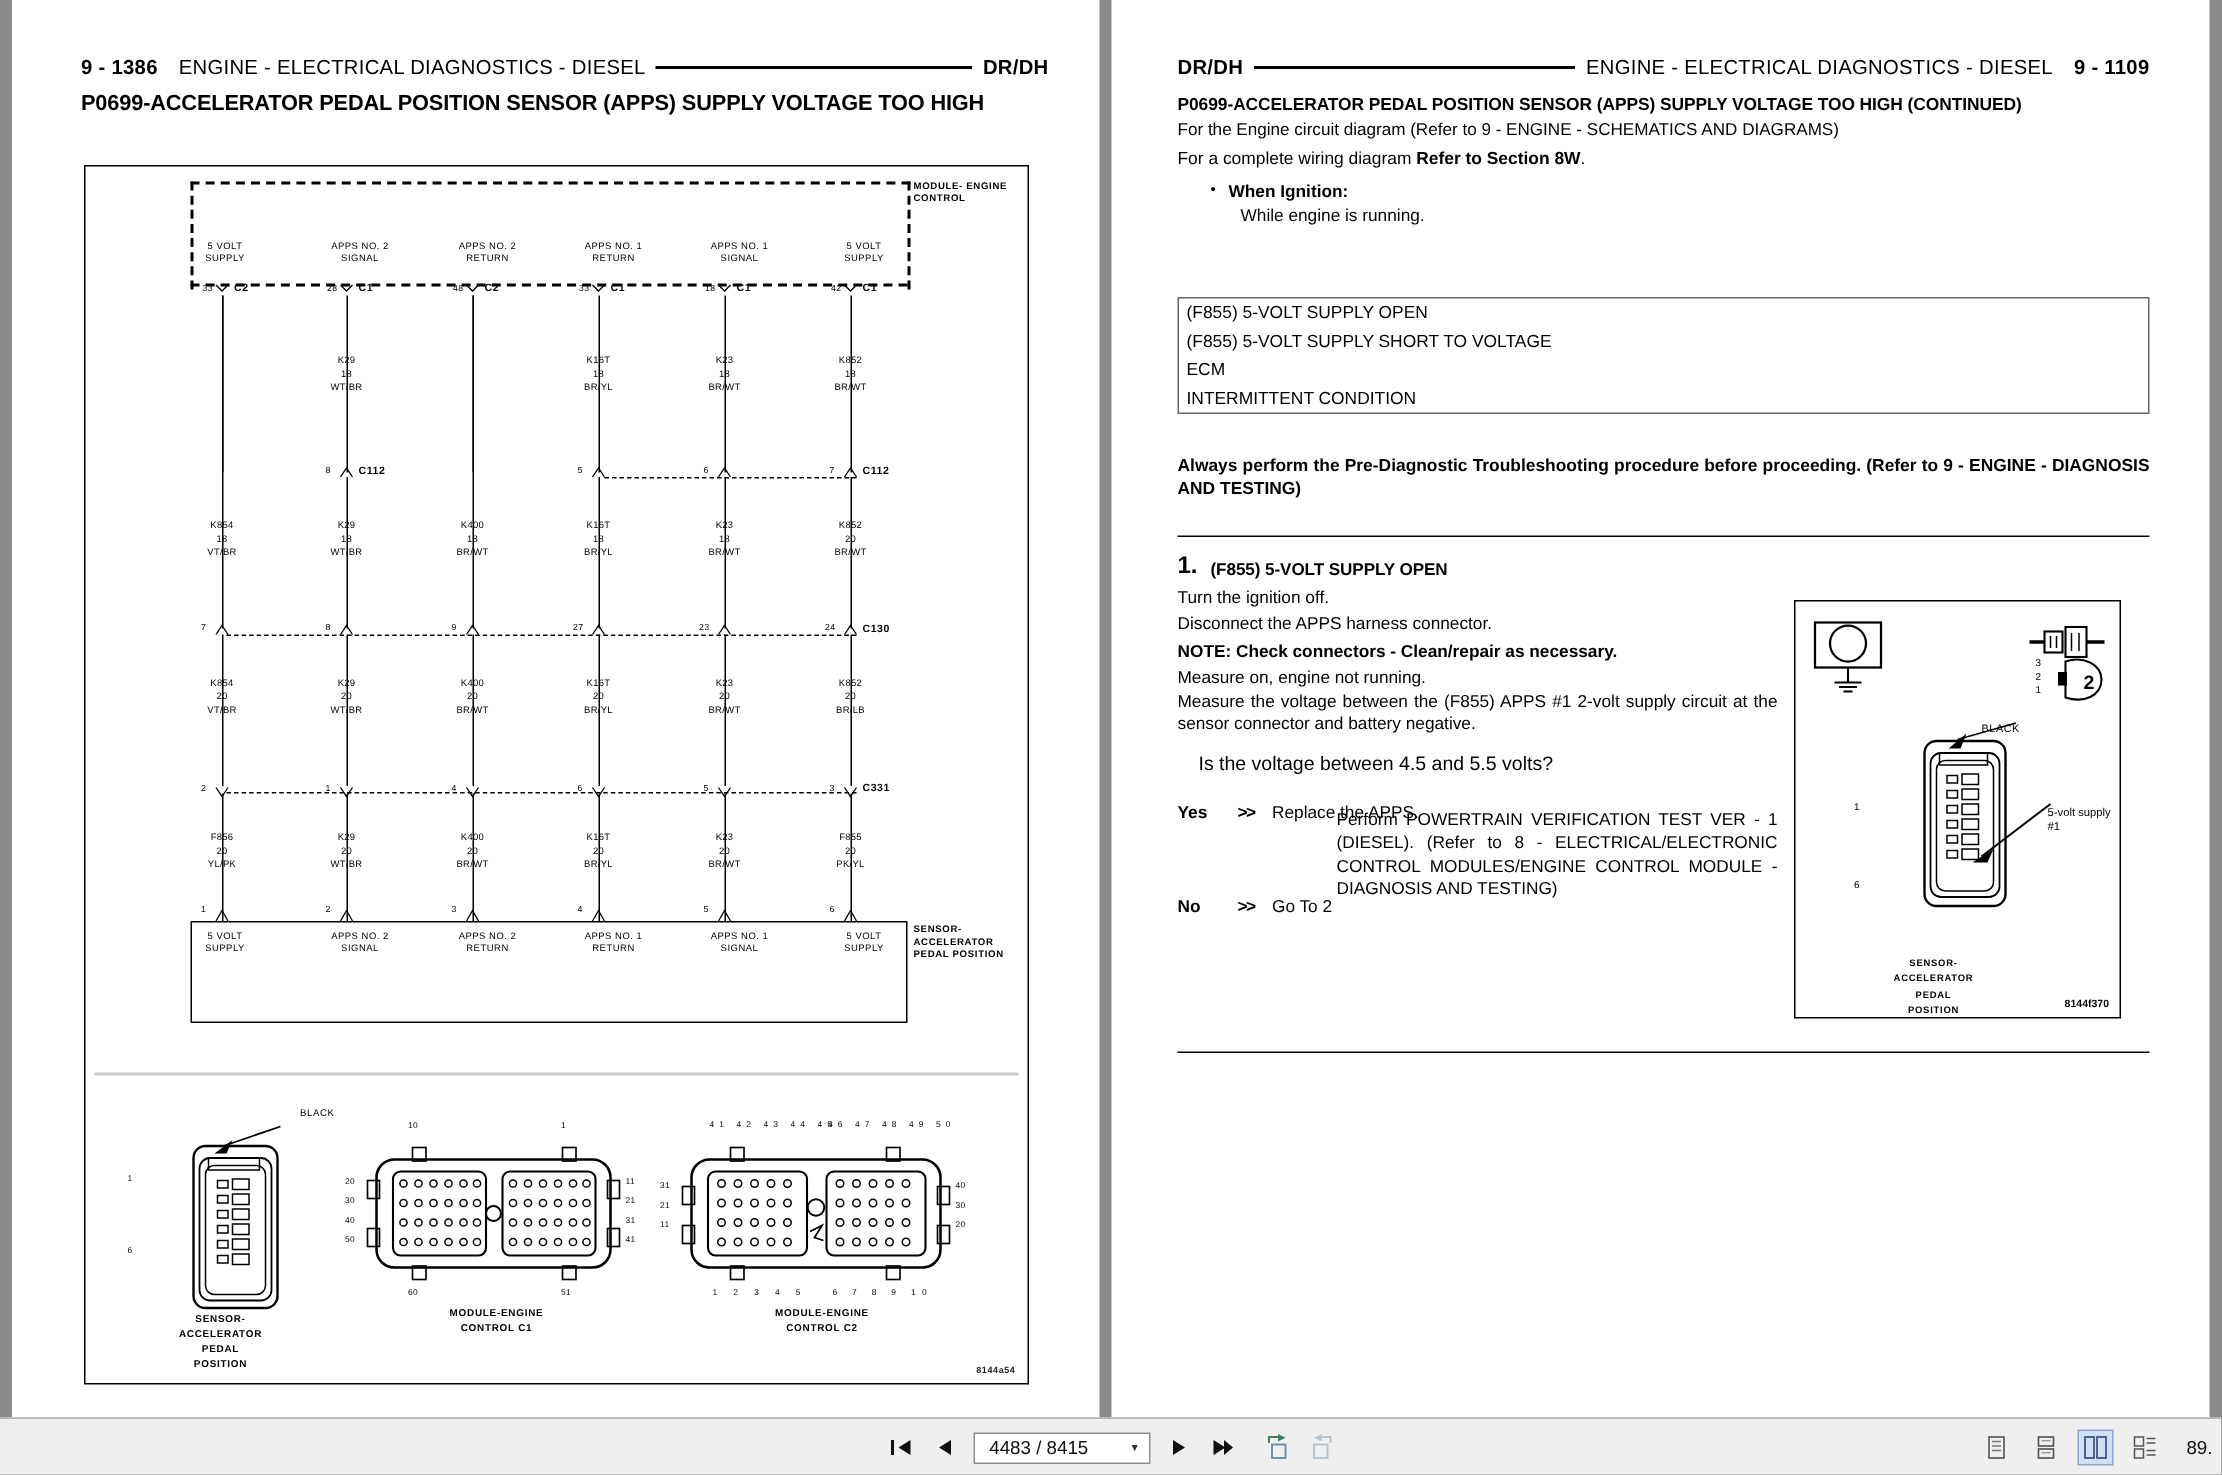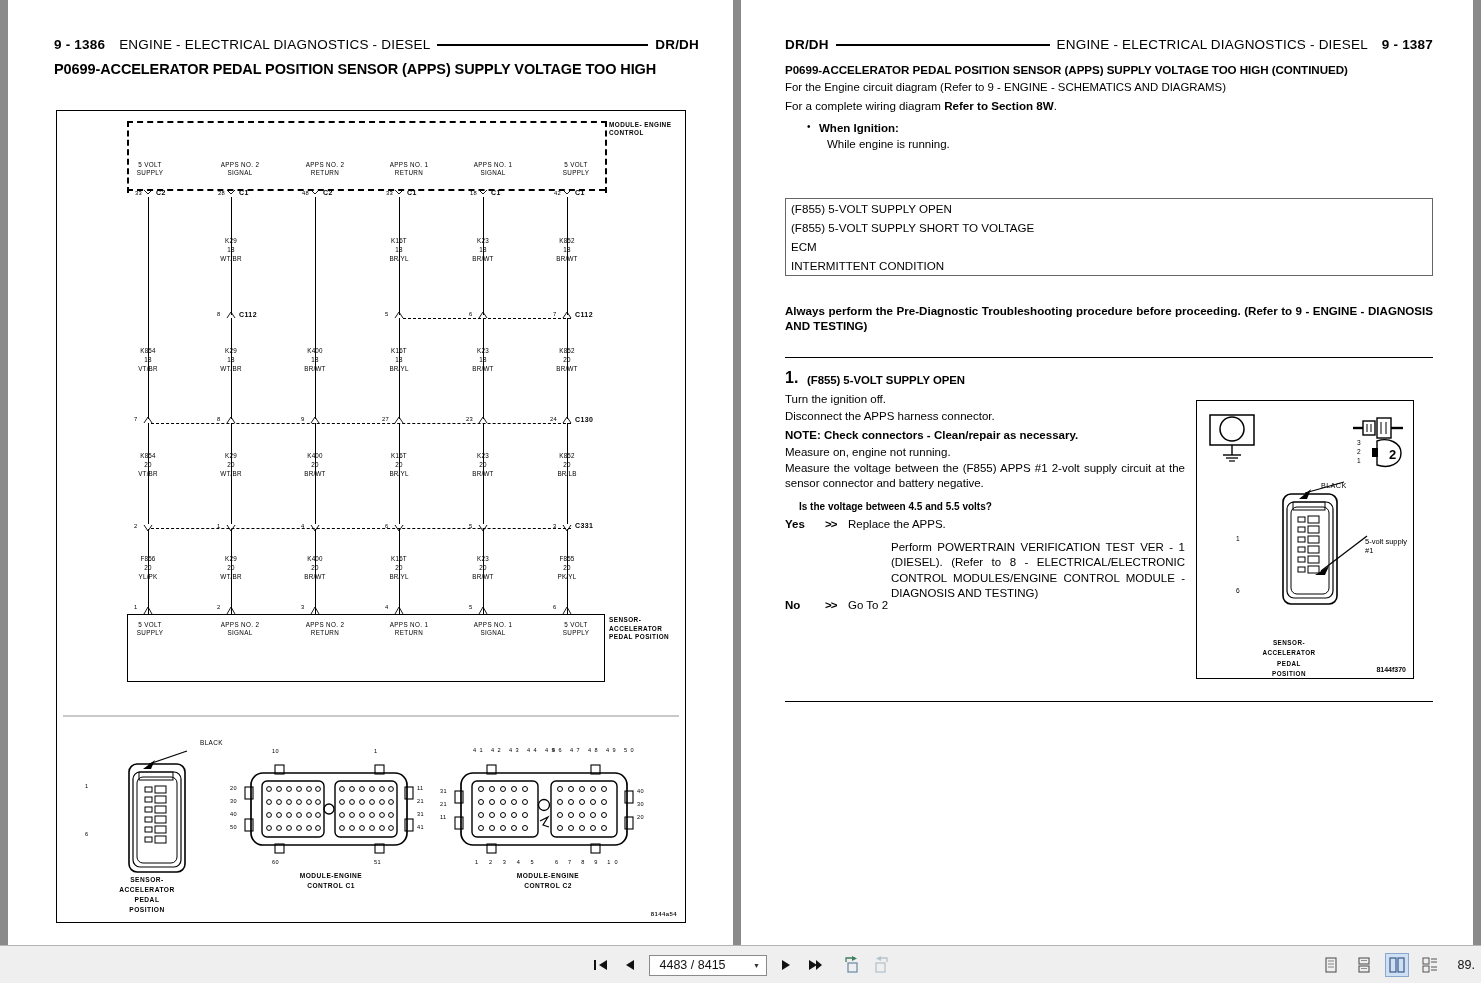--- a/index.html
+++ b/index.html
@@ -90,21 +90,21 @@
 
   .alw{position:absolute;left:44px;right:40px;top:303px;font-size:11.6px;font-weight:bold;line-height:1.33;
        text-align:justify;}
 
   .steprule{position:absolute;left:44px;right:40px;top:357px;height:0;border-top:1.2px solid #000;}
 
   .stepno{position:absolute;left:44px;top:369px;font-size:16px;font-weight:bold;}
   .stephd{position:absolute;left:66px;top:374px;font-size:11.4px;font-weight:bold;letter-spacing:-.05px;}
 
   .sbody{position:absolute;left:44px;width:400px;font-size:11.5px;line-height:1.335;}
-  .q{position:absolute;left:58px;width:390px;font-size:10px;font-weight:bold;}
+  .q{position:absolute;left:58px;width:390px;font-size:13px;font-weight:normal;}
 
   .ansrow{position:absolute;left:44px;width:402px;font-size:11.5px;line-height:1.33;}
   .ansrow .k{position:absolute;left:0;top:0;font-weight:bold;}
   .ansrow .ar{position:absolute;left:40px;top:0;font-weight:bold;letter-spacing:-1px;}
   .ansrow .tx{display:block;padding-left:63px;text-align:justify;}
 
   .rfig{position:absolute;left:1196px;top:400px;width:216px;height:277px;border:1px solid #000;background:#fff;}
   .rfig .cap{position:absolute;text-align:center;font-size:6.3px;font-weight:bold;line-height:1.65;
              letter-spacing:.5px;white-space:pre-line;}
   .rfig .lbl{position:absolute;font-size:7.5px;}
@@ -622,21 +622,21 @@
     </div>
 
     <div class="page page-right">
       <div class="page-inner">
 
         <div class="rh rh-right">
           <span class="pg">DR/DH</span>
           <span class="rule"></span>
           <span class="ttl">ENGINE - ELECTRICAL DIAGNOSTICS - DIESEL</span>
           <span class="sp"></span>
-          <span class="pg">9 - 1387</span>
+          <span class="pg">9 - 1109</span>
         </div>
 
         <div class="r-title">P0699-ACCELERATOR PEDAL POSITION SENSOR (APPS) SUPPLY VOLTAGE TOO HIGH  (CONTINUED)</div>
         <div class="r-sub">For the Engine circuit diagram (Refer to 9 - ENGINE - SCHEMATICS AND DIAGRAMS)</div>
         <div class="r-line2"><span>For a complete wiring diagram </span><b>Refer to Section 8W</b><span>.</span></div>
 
         <ul class="bullets">
           <li>
             <span class="hd">When Ignition:</span>
             <span class="bd">While engine is running.</span>
@@ -657,21 +657,21 @@
         <div class="stephd">(F855) 5-VOLT SUPPLY OPEN</div>
 
         <div class="sbody" style="top:392px;">Turn the ignition off.</div>
         <div class="sbody" style="top:409px;">Disconnect the APPS harness connector.</div>
         <div class="sbody" style="top:428px;font-weight:bold;">NOTE: Check connectors - Clean/repair as necessary.</div>
         <div class="sbody" style="top:445px;">Measure on, engine not running.</div>
         <div class="sbody" style="top:461px;text-align:justify;">Measure the voltage between the (F855) APPS #1 2-volt supply circuit at the sensor connector and battery negative.</div>
 
         <div class="q" style="top:501px;">Is the voltage between 4.5 and 5.5 volts?</div>
 
-        <div class="ansrow" style="top:517px;">
+        <div class="ansrow" style="top:535px;">
           <span class="k">Yes</span>
           <span class="ar">&gt;&gt;</span>
           <span class="tx">Replace the APPS.</span>
         </div>
         <div class="ansrow" style="top:540px;left:44px;width:400px;">
           <span class="tx" style="padding-left:106px;">Perform POWERTRAIN VERIFICATION TEST VER - 1 (DIESEL). (Refer to 8 - ELECTRICAL/ELECTRONIC CONTROL MODULES/ENGINE CONTROL MODULE - DIAGNOSIS AND TESTING)</span>
         </div>
 
         <div class="ansrow" style="top:598px;">
           <span class="k">No</span>

